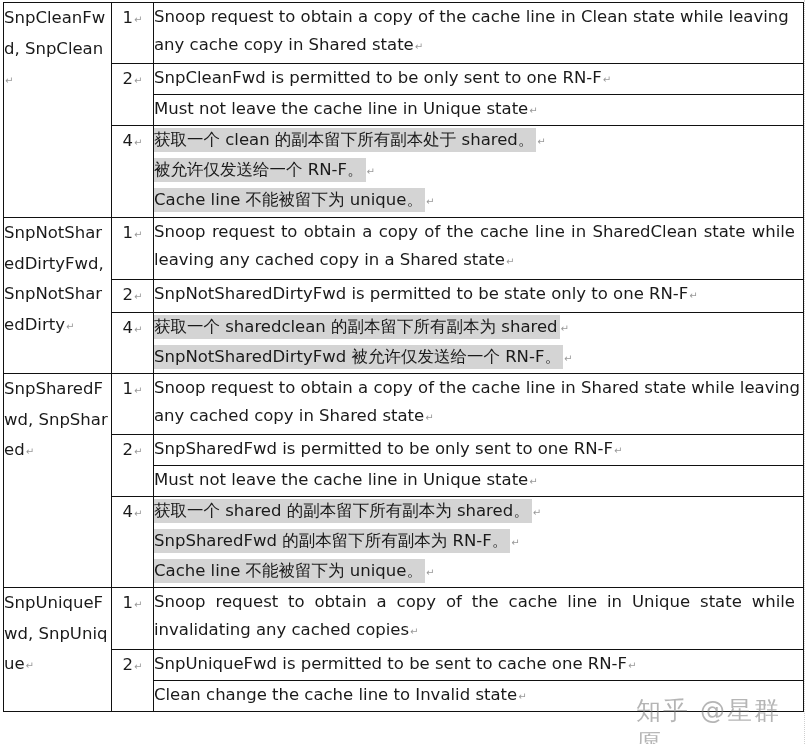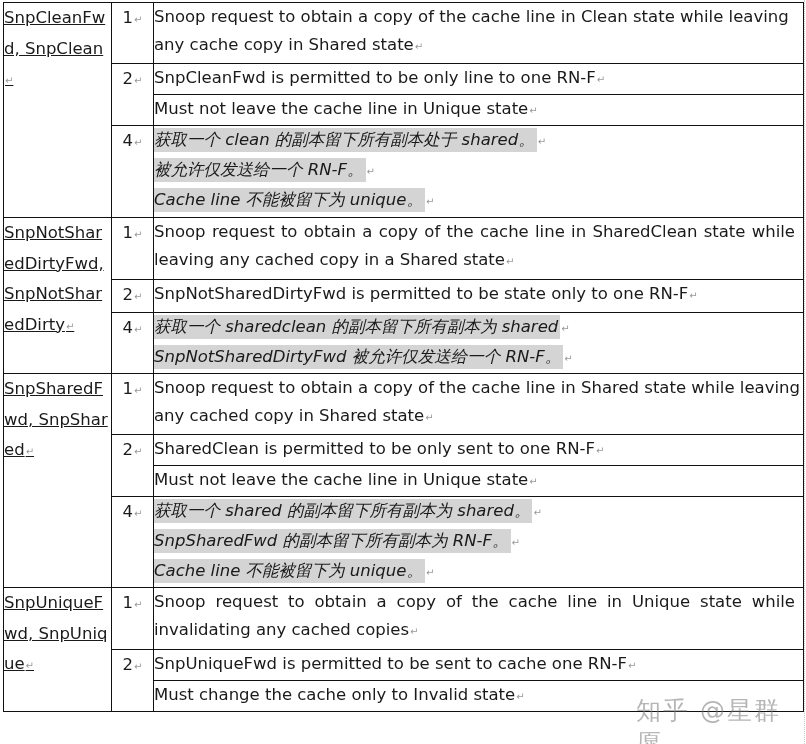--- a/index.html
+++ b/index.html
@@ -3,28 +3,28 @@
 <meta charset="utf-8">
 <style>
   html, body { margin: 0; padding: 0; background: #ffffff; }
   body { width: 806px; height: 744px; overflow: hidden; position: relative;
          font-family: "DejaVu Sans", "Liberation Sans", sans-serif; color: #1a1a1a; }
   table.spec { position: absolute; left: 3px; top: 2px; width: 801px;
                border-collapse: collapse; table-layout: fixed; font-size: 16.5px; }
   table.spec td { border: 1.5px solid #111; vertical-align: top; padding: 0; }
   col.c1 { width: 108px; }
   col.c2 { width: 42px; }
-  td.name { padding: 4px 0 0 10px; line-height: 30.5px; word-break: break-all; text-decoration: underline; }
+  td.name { padding: 4px 0 0 10px; line-height: 30.5px; word-break: break-all; }
   td.num { text-align: center; padding-top: 4px; line-height: 30px; }
   td.desc { padding: 3px 0 0 10px; line-height: 28px; }
   td.desc.justify { text-align: justify; text-align-last: left; padding-right: 8px; }
   .mark { color: #999; font-size: 10px; margin-left: 1px; }
   .hl { background: #d4d4d4; padding: 2px 2px 3px 0; }
   .zh-line { display: block; margin-bottom: 0; }
-  .zh-line span.hl { display: inline; font-style: italic; }
+  .zh-line span.hl { display: inline; }
   .watermark { position: absolute; left: 636px; top: 694px; font-size: 25px;
                color: rgba(120,120,120,0.55); letter-spacing: 2px; }
   .rightdots { position: absolute; left: 804px; top: 0; width: 2px; height: 744px;
                border-left: 1px dotted #cfcfcf; }
 </style>
 </head>
 <body>
 
 <table class="spec">
   <colgroup>
@@ -34,21 +34,21 @@
     </colgroup>
   <tbody>
 
     <tr style="height:61px">
       <td class="name" rowspan="4"><span>SnpCleanFwd, SnpClean</span><span class="mark">↵</span></td>
       <td class="num"><span>1</span><span class="mark">↵</span></td>
       <td class="desc"><span>Snoop request to obtain a copy of the cache line in Clean state while leaving any cache copy in Shared state</span><span class="mark">↵</span></td>
     </tr>
     <tr style="height:30px">
       <td class="num" rowspan="2"><span>2</span><span class="mark">↵</span></td>
-      <td class="desc"><span>SnpCleanFwd is permitted to be only line to one RN-F</span><span class="mark">↵</span></td>
+      <td class="desc"><span>SnpCleanFwd is permitted to be only sent to one RN-F</span><span class="mark">↵</span></td>
     </tr>
     <tr style="height:31px">
       <td class="desc"><span>Must not leave the cache line in Unique state</span><span class="mark">↵</span></td>
     </tr>
     <tr style="height:92px">
       <td class="num"><span>4</span><span class="mark">↵</span></td>
       <td class="desc">
         <div class="zh-line"><span class="hl">获取一个 clean 的副本留下所有副本处于 shared。</span><span class="mark">↵</span></div>
         <div class="zh-line"><span class="hl">被允许仅发送给一个 RN-F。</span><span class="mark">↵</span></div>
         <div class="zh-line"><span class="hl">Cache line 不能被留下为 unique。</span><span class="mark">↵</span></div>
@@ -72,21 +72,21 @@
       </td>
     </tr>
 
     <tr style="height:61px">
       <td class="name" rowspan="4"><span>SnpSharedFwd, SnpShared</span><span class="mark">↵</span></td>
       <td class="num"><span>1</span><span class="mark">↵</span></td>
       <td class="desc"><span>Snoop request to obtain a copy of the cache line in Shared state while leaving any cached copy in Shared state</span><span class="mark">↵</span></td>
     </tr>
     <tr style="height:31px">
       <td class="num" rowspan="2"><span>2</span><span class="mark">↵</span></td>
-      <td class="desc"><span>SharedClean is permitted to be only sent to one RN-F</span><span class="mark">↵</span></td>
+      <td class="desc"><span>SnpSharedFwd is permitted to be only sent to one RN-F</span><span class="mark">↵</span></td>
     </tr>
     <tr style="height:31px">
       <td class="desc"><span>Must not leave the cache line in Unique state</span><span class="mark">↵</span></td>
     </tr>
     <tr style="height:91px">
       <td class="num"><span>4</span><span class="mark">↵</span></td>
       <td class="desc">
         <div class="zh-line"><span class="hl">获取一个 shared 的副本留下所有副本为 shared。</span><span class="mark">↵</span></div>
         <div class="zh-line"><span class="hl">SnpSharedFwd 的副本留下所有副本为 RN-F。</span><span class="mark">↵</span></div>
         <div class="zh-line"><span class="hl">Cache line 不能被留下为 unique。</span><span class="mark">↵</span></div>
@@ -96,20 +96,20 @@
     <tr style="height:62px">
       <td class="name" rowspan="4"><span>SnpUniqueFwd, SnpUnique</span><span class="mark">↵</span></td>
       <td class="num"><span>1</span><span class="mark">↵</span></td>
       <td class="desc justify"><span>Snoop request to obtain a copy of the cache line in Unique state while invalidating any cached copies</span><span class="mark">↵</span></td>
     </tr>
     <tr style="height:31px">
       <td class="num" rowspan="2"><span>2</span><span class="mark">↵</span></td>
       <td class="desc"><span>SnpUniqueFwd is permitted to be sent to cache one RN-F</span><span class="mark">↵</span></td>
     </tr>
     <tr style="height:31px">
-      <td class="desc"><span>Must change the cache only to Invalid state</span><span class="mark">↵</span></td>
+      <td class="desc"><span>Clean change the cache line to Invalid state</span><span class="mark">↵</span></td>
     </tr>
 
   </tbody>
 </table>
 
 <div class="rightdots"></div>
 <div class="watermark">知乎 @星群愿</div>
 
 </body></html>

